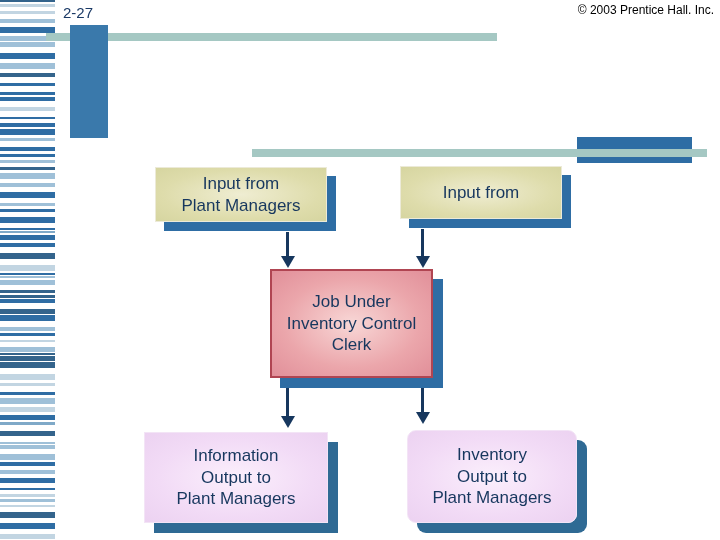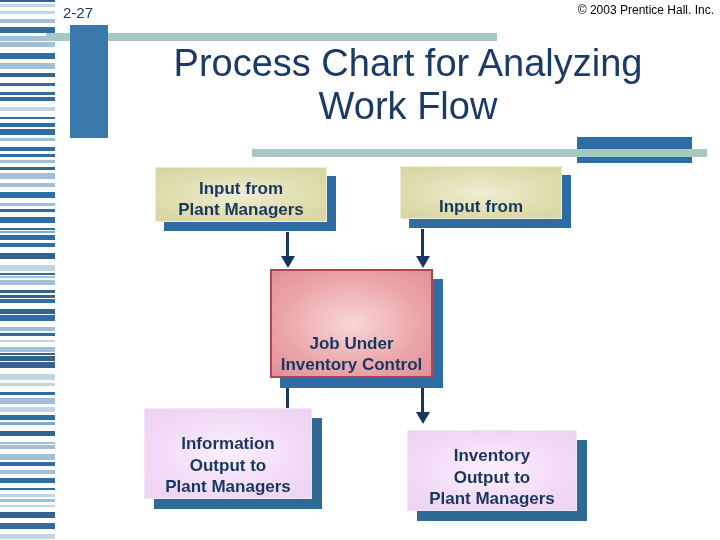--- a/index.html
+++ b/index.html
@@ -25,41 +25,41 @@
   
   .title {
     position:absolute; left:115px; top:42px; width:586px; margin:0;
     text-align:center; font-size:38px; line-height:1.12; font-weight:400;
     color:#1b3a66; z-index:4;
   }
   .title span { display:block; }
 
   
   .node {
-    position:absolute; display:flex; flex-direction:column; justify-content:flex-end;
-    text-align:center; font-weight:bold; font-size:17px; line-height:1.28;
+    position:absolute; display:flex; flex-direction:column; justify-content:center;
+    text-align:center; font-weight:normal; font-size:17px; line-height:1.28;
     color:#17375e; z-index:5; box-sizing:border-box;
   }
   .node.khaki {
     background:radial-gradient(ellipse at center, #efedd2 0%, #dedcab 65%, #d6d5a0 100%);
     border:1px solid #ecead8; box-shadow:9px 9px 0 #2e6da4;
   }
   .node.pink {
     background:radial-gradient(ellipse at center, #f8d7d6 0%, #eba6ab 60%, #e18f99 100%);
     border:2px solid #b04552; box-shadow:10px 10px 0 #2e6da4;
   }
   .node.lavender {
     background:radial-gradient(ellipse at center, #fbeffc 0%, #f2dbf6 60%, #ecd2f1 100%);
     border:1px solid #f3e4f6; box-shadow:10px 10px 0 #2f6a94;
   }
   #node-input-plant      { left:155px; top:167px; width:172px; height:55px; }
   #node-input-suppliers  { left:400px; top:166px; width:162px; height:53px; }
   #node-job              { left:270px; top:269px; width:163px; height:109px; }
-  #node-info-output      { left:144px; top:408px; width:168px; height:91px; }
-  #node-inventory-output { left:407px; top:430px; width:170px; height:81px; }
+  #node-info-output      { left:144px; top:432px; width:184px; height:91px; }
+  #node-inventory-output { left:407px; top:430px; width:170px; height:93px;border-radius:9px; }
 
   
   .arrow { position:absolute; width:3px; background:#17375e; z-index:4; }
   .arrow::after {
     content:""; position:absolute; left:50%; transform:translateX(-50%); bottom:-11px;
     border-left:7px solid transparent; border-right:7px solid transparent;
     border-top:12px solid #17375e;
   }
   #arrow-a { left:286px; top:232px; height:25px; }
   #arrow-b { left:421px; top:229px; height:28px; }
@@ -143,43 +143,40 @@
       <div class="stripe" style="top: 523px; height: 6px; background: rgb(47, 109, 164);"></div>
       <div class="stripe" style="top: 534px; height: 5px; background: rgb(194, 213, 226);"></div>
     </div>
 
   <div class="slide-number">2-27</div>
   <div class="copyright">© 2003 Prentice Hall. Inc.</div>
 
   <div class="teal-top"></div>
   <div class="vbar"></div>
 
-  <h1 class="title">
-    <span>Process Chart for Analyzing</span>
-    <span>Work Flow</span>
-  </h1>
 
   <div class="navy-bar-right"></div>
   <div class="teal-bottom"></div>
 
   <div class="node khaki" id="node-input-plant">
     <div>Input from</div>
     <div>Plant Managers</div>
   </div>
 
   <div class="node khaki" id="node-input-suppliers">
     <div>Input from</div>
   </div>
 
   <div class="arrow" id="arrow-a"></div>
   <div class="arrow" id="arrow-b"></div>
 
   <div class="node pink" id="node-job">
     <div>Job Under</div>
     <div>Inventory Control</div>
+    <div>Clerk</div>
   </div>
 
   <div class="arrow" id="arrow-c"></div>
   <div class="arrow" id="arrow-d"></div>
 
   <div class="node lavender" id="node-info-output">
     <div>Information</div>
     <div>Output to</div>
     <div>Plant Managers</div>
   </div>

